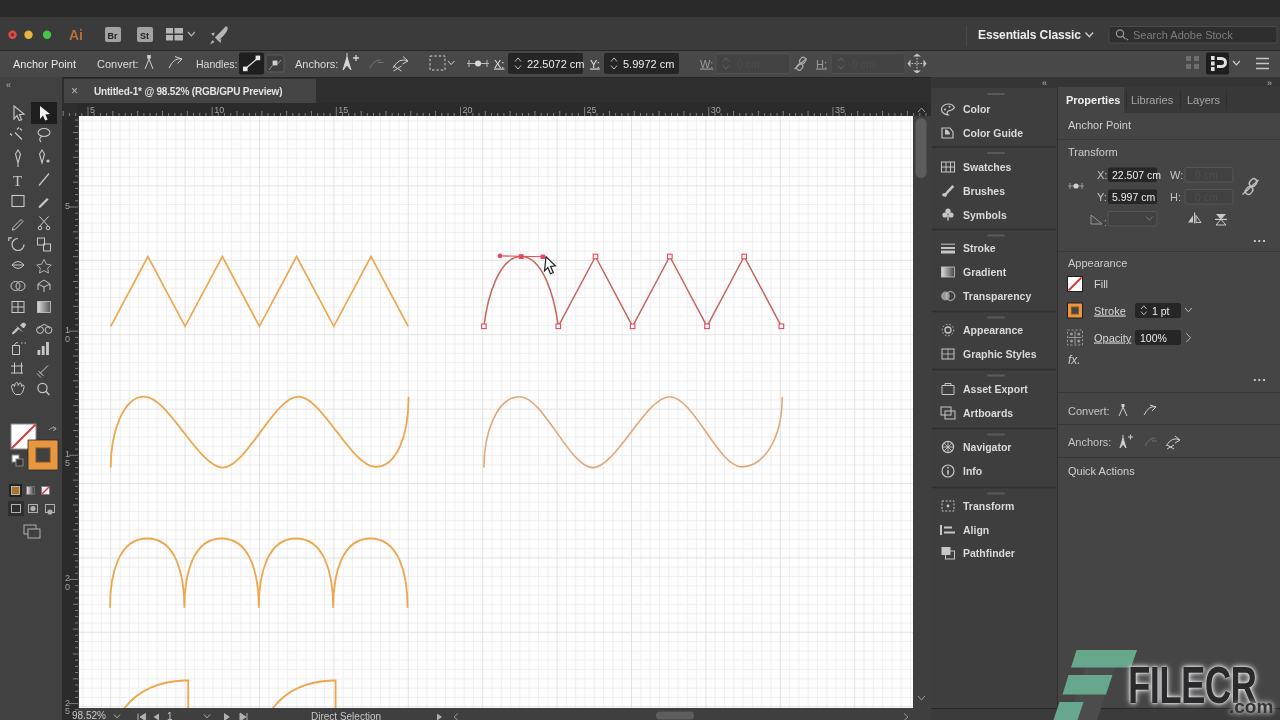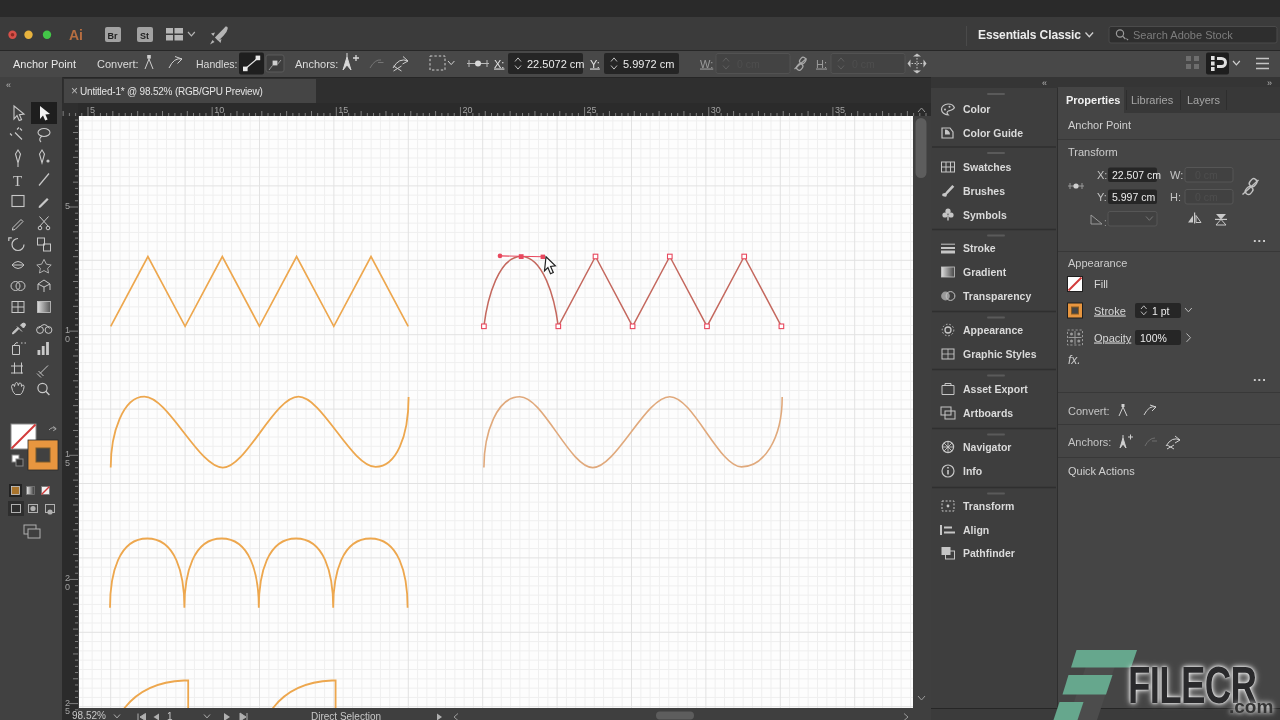--- a/index.html
+++ b/index.html
@@ -6,21 +6,21 @@
 .abs{position:absolute;}
 </style></head><body>
 <div id="app">
 
 <div class="abs" style="left:0;top:0;width:1280px;height:17px;background:#2a2a2a;"></div>
 <div class="abs" style="left:0;top:17px;width:1280px;height:33px;background:#3b3b3b;border-bottom:1px solid #272727;"></div>
 <div class="abs" style="left:0;top:51px;width:1280px;height:26px;background:#484848;border-bottom:1px solid #262626;"></div>
 <div class="abs" style="left:62px;top:78px;width:869px;height:25px;background:#2f2f2f;"></div>
 <div class="abs" style="left:64px;top:79px;width:252px;height:24px;background:#454545;"></div>
 <div class="abs" style="left:71px;top:84px;font-size:12px;color:#b9b9b9;">×</div>
-<div class="abs" style="left:80px;top:85.5px;font-size:10px;font-weight:normal;color:#e3e3e3;letter-spacing:-0.2px;">Untitled-1* @ 98.52% (RGB/GPU Preview)</div>
+<div class="abs" style="left:94px;top:85.5px;font-size:10px;font-weight:bold;color:#e3e3e3;letter-spacing:-0.2px;">Untitled-1* @ 98.52% (RGB/GPU Preview)</div>
 <div class="abs" style="left:0;top:77px;width:62px;height:643px;background:#414141;border-right:1px solid #2c2c2c;"></div>
 <div class="abs" style="left:931px;top:77px;width:349px;height:11px;background:#353535;"></div>
 <div class="abs" style="left:931px;top:88px;width:126px;height:632px;background:#3e3e3e;border-right:1px solid #2e2e2e;"></div>
 <div class="abs" style="left:1058px;top:88px;width:222px;height:632px;background:#454545;"></div>
 <div class="abs" style="left:1042px;top:78px;font-size:9px;color:#b5b5b5;">«</div>
 <div class="abs" style="left:1267px;top:78px;font-size:9px;color:#b5b5b5;">»</div>
 <div class="abs" style="left:62px;top:708px;width:1218px;height:12px;background:#3b3b3b;border-top:1px solid #262626;"></div>
 <svg class="abs" style="left:62px;top:103px;" width="869" height="617" viewBox="62 103 869 617">
       <rect x="62" y="103" width="869" height="617" fill="#3f3f3f"></rect>
       <rect x="62" y="103" width="869" height="13" fill="#2b2b2b"></rect>

